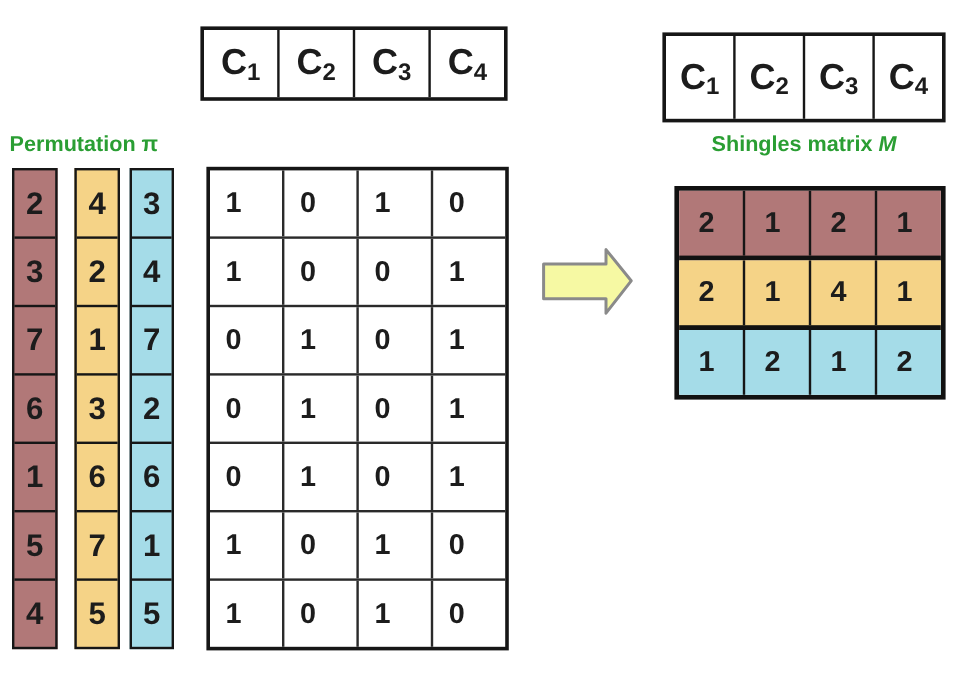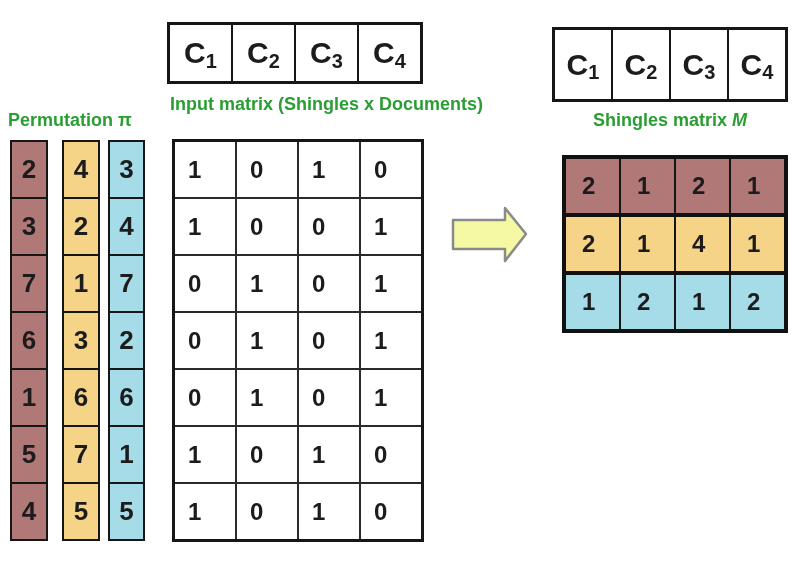--- a/index.html
+++ b/index.html
@@ -80,21 +80,20 @@
       <span class="hc">C</span>
         <span class="hsub">3</span>
     </div>
     <div class="hcell">
       <span class="hc">C</span>
         <span class="hsub">4</span>
     </div>
   </div>
 
   <div class="glabel" style="left:8px; top:110px;">Permutation π</div>
-  <div class="glabel" style="left:170px; top:94px;">Input matrix (Shingles x Documents)</div>
   <div class="glabel" style="left:552px; top:110px; width:236px; text-align:center;"><span>Shingles matrix </span><span class="emph">M</span></div>
 
   <div class="perm-col bg-maroon" style="left:10px;">
     <div class="pcell">2</div>
     <div class="pcell">3</div>
     <div class="pcell">7</div>
     <div class="pcell">6</div>
     <div class="pcell">1</div>
     <div class="pcell">5</div>
     <div class="pcell">4</div>

